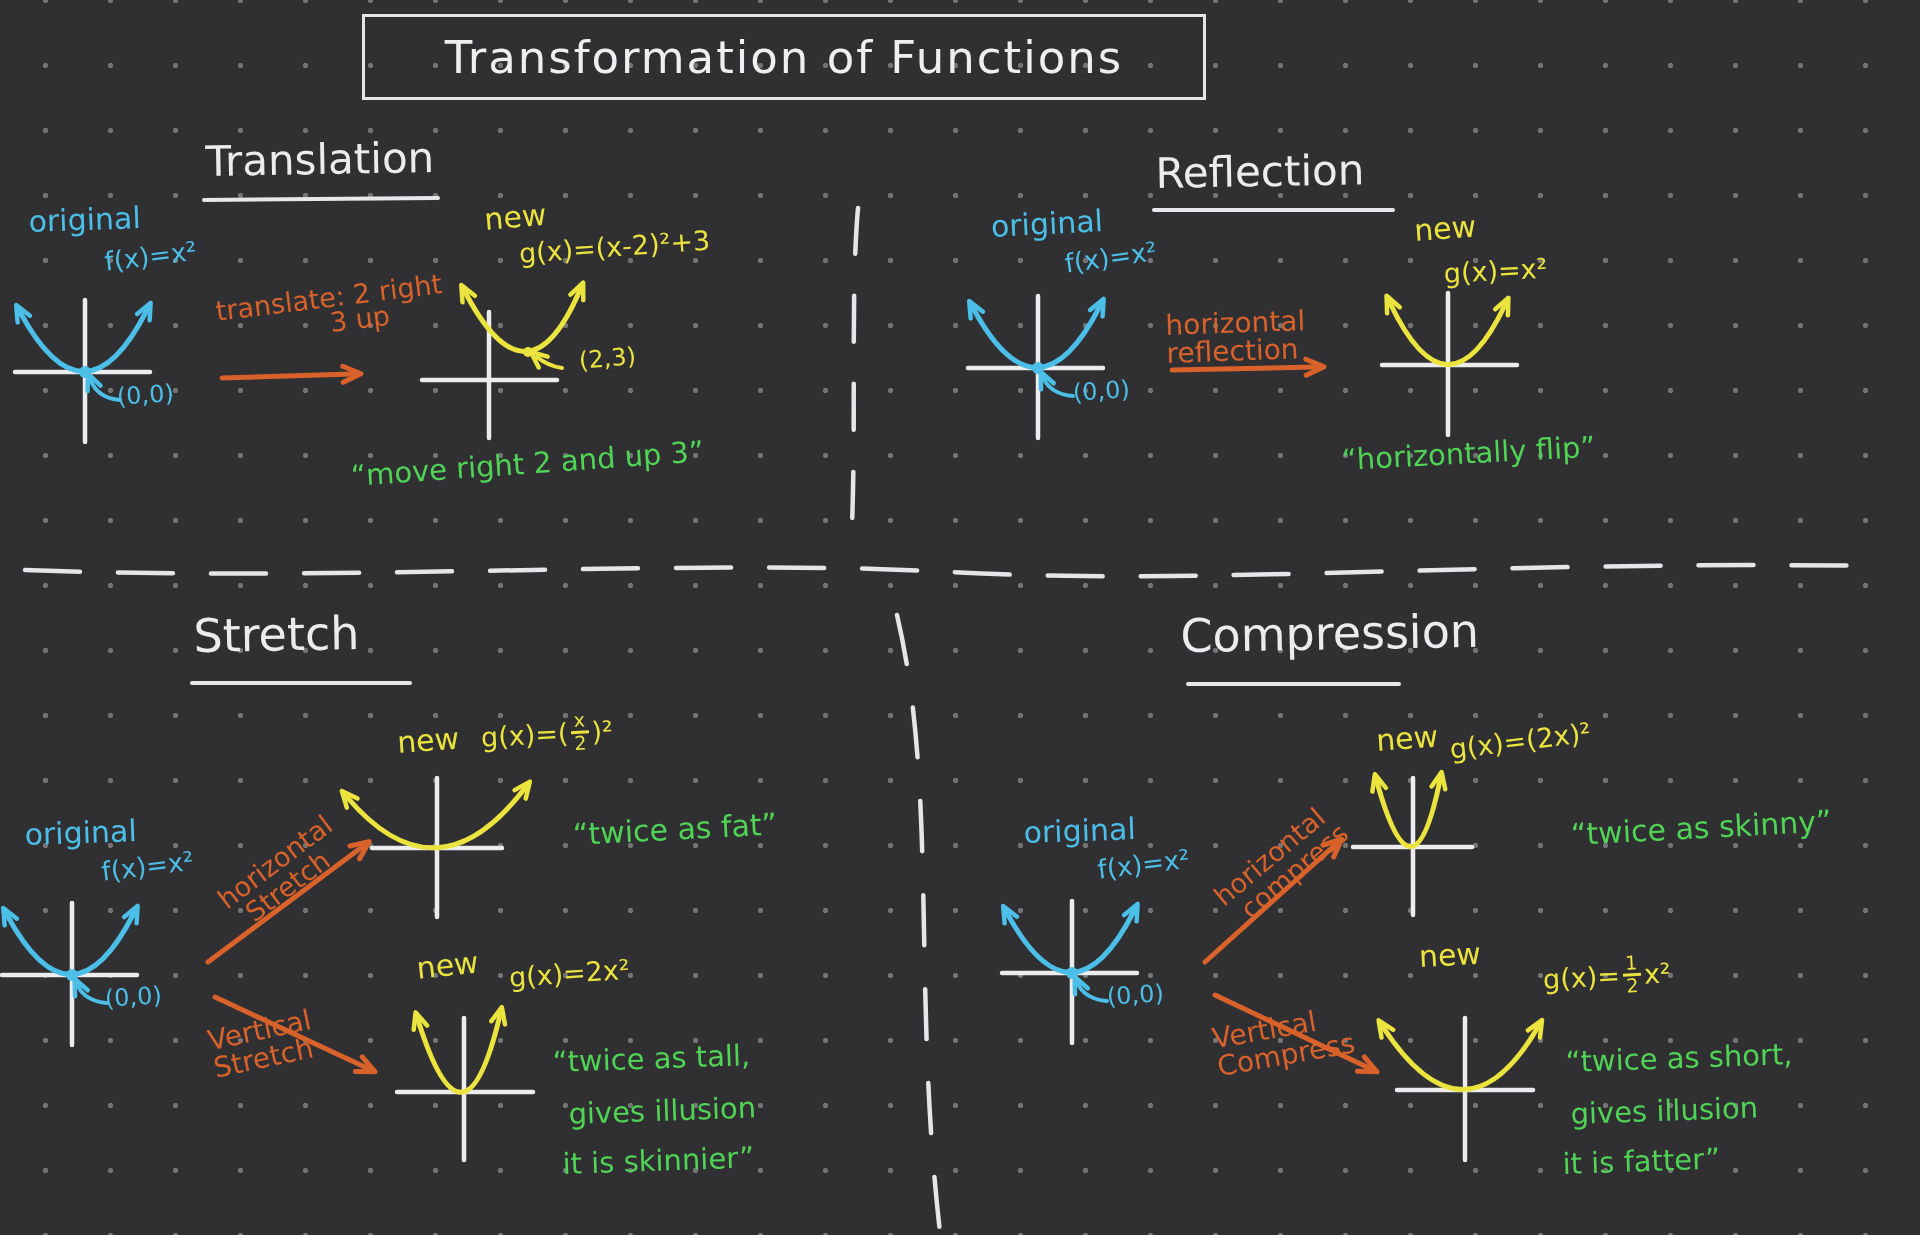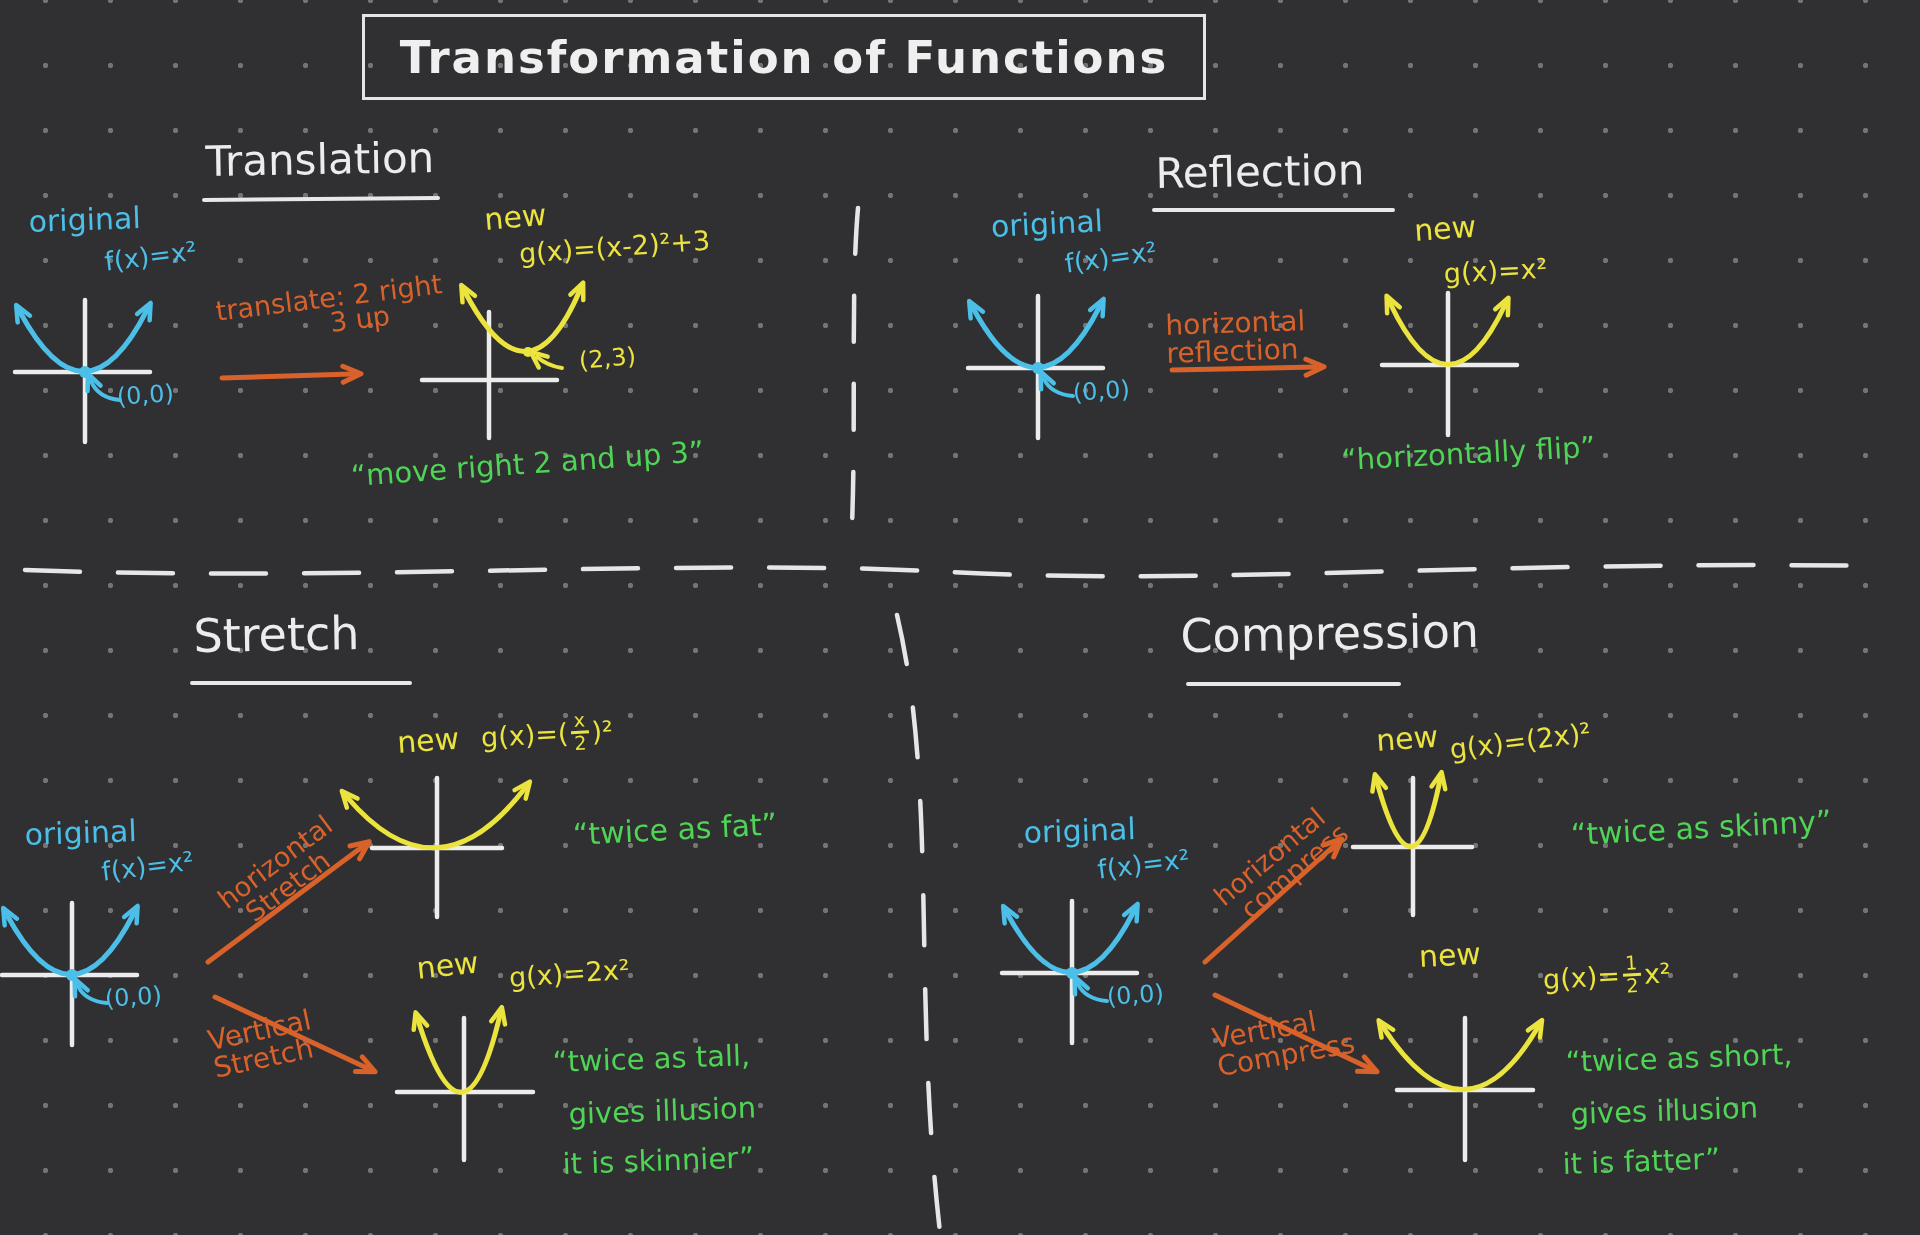--- a/index.html
+++ b/index.html
@@ -11,21 +11,21 @@
     font-family:"DejaVu Sans", sans-serif;
   }
   #stage{position:absolute;inset:0;}
   svg.board{position:absolute;left:0;top:0;z-index:1;}
   .txt{position:absolute;z-index:2;white-space:nowrap;transform-origin:left top;line-height:1.15;}
   .c-white{color:#ececec;} .c-cyan{color:#4cbfe8;} .c-yellow{color:#ece43e;}
   .c-orange{color:#d9622b;} .c-green{color:#50d455;}
   .underline{position:absolute;z-index:2;height:4px;background:#e8e8e8;border-radius:2px;transform-origin:left top;}
   .titlebox{
     position:absolute;z-index:2;left:362px;top:14px;width:838px;height:80px;
-    border:3px solid #e5e5e5;display:flex;align-items:center;justify-content:center;font-weight:bold;
+    border:3px solid #e5e5e5;display:flex;align-items:center;justify-content:center;
   }
   .titlebox .t{color:#efefef;font-size:45px;letter-spacing:2px;}
   .eq{display:inline-flex;align-items:center;gap:3px;}
   .frac{display:inline-flex;flex-direction:column;align-items:center;font-size:19px;line-height:1.05;}
   .frac .num{border-bottom:3px solid currentColor;padding:0 3px;}
 </style>
 </head>
 <body>
 
 <div id="stage">

